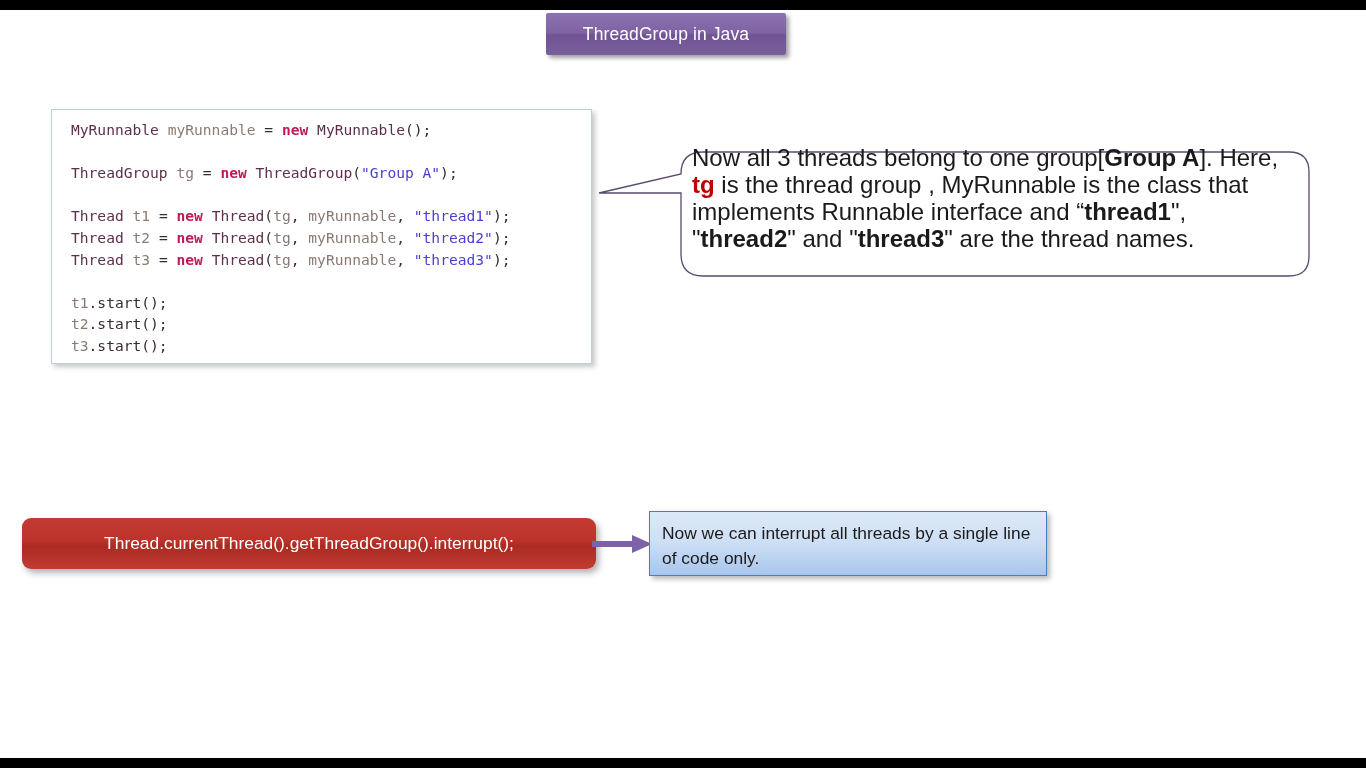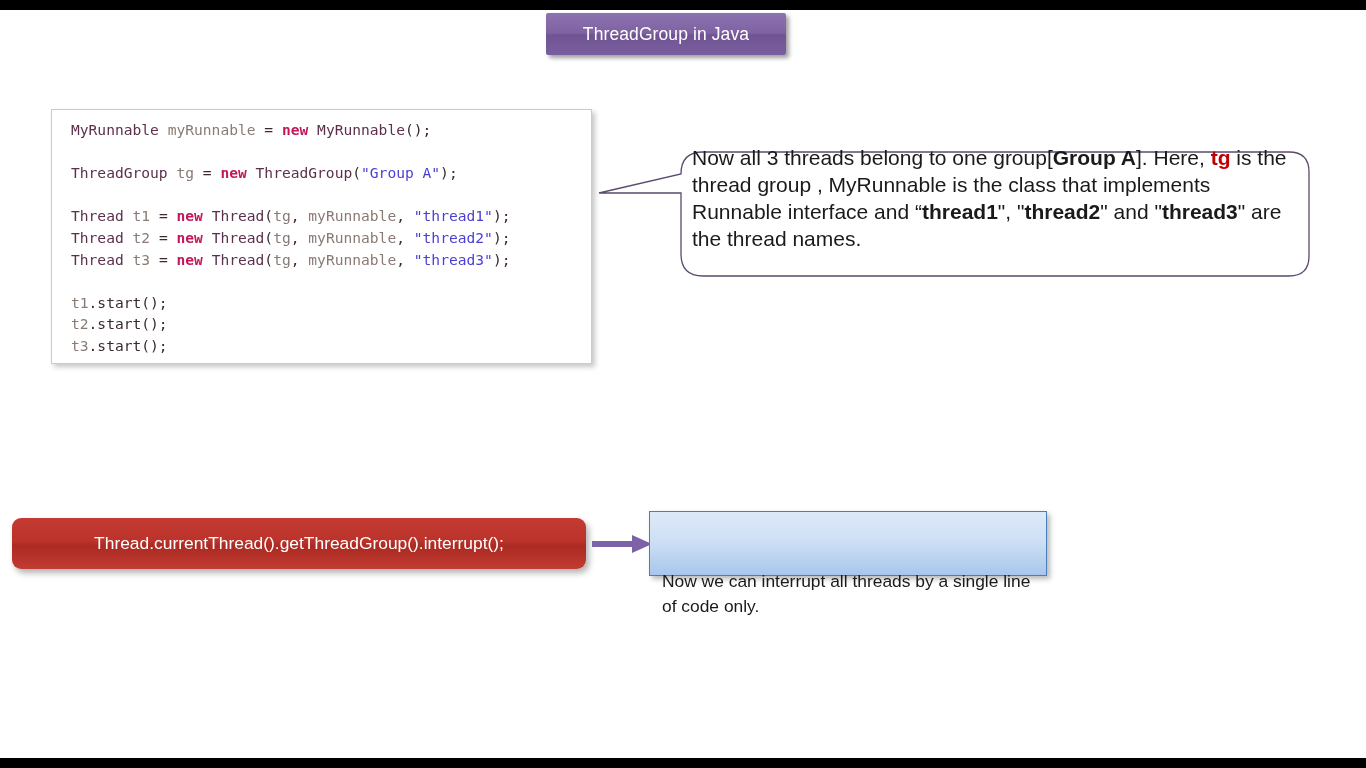--- a/index.html
+++ b/index.html
@@ -97,31 +97,31 @@
   #callout-svg {
     position: absolute;
     left: 0; top: 0;
     width: 713px; height: 153px;
   }
   #callout-text {
     position: absolute;
     left: 95px;
     top: 18px;
     width: 600px;
-    font-size: 21px;
+    font-size: 24px;
     line-height: 27px;
     color: #1a1a1a;
   }
   .b { font-weight: bold; }
   .red-b { font-weight: bold; color: #c00000; }
 
   
   #red-bar {
     position: absolute;
-    left: 12px;
+    left: 22px;
     top: 518px;
     width: 574px;
     height: 51px;
     border-radius: 9px;
     background: linear-gradient(to bottom, #c43a32 0%, #bb332b 45%, #ab2a22 55%, #c23c33 100%);
     box-shadow: 3px 4px 6px rgba(0,0,0,0.3);
     display: flex;
     align-items: center;
     justify-content: center;
   }
@@ -153,21 +153,20 @@
     box-shadow: 3px 3px 5px rgba(0,0,0,0.28);
   }
   #blue-box-text {
     position: absolute;
     left: 12px;
     top: 9px;
     width: 375px;
     font-size: 17.4px;
     line-height: 24.5px;
     color: #1a1a1a;
-    margin-top: 48px;
   }
 </style>
 </head>
 <body>
 
 <div id="slide-root">
 
   <div id="canvas"></div>
 
   <div class="bar" id="bar-top"></div>

